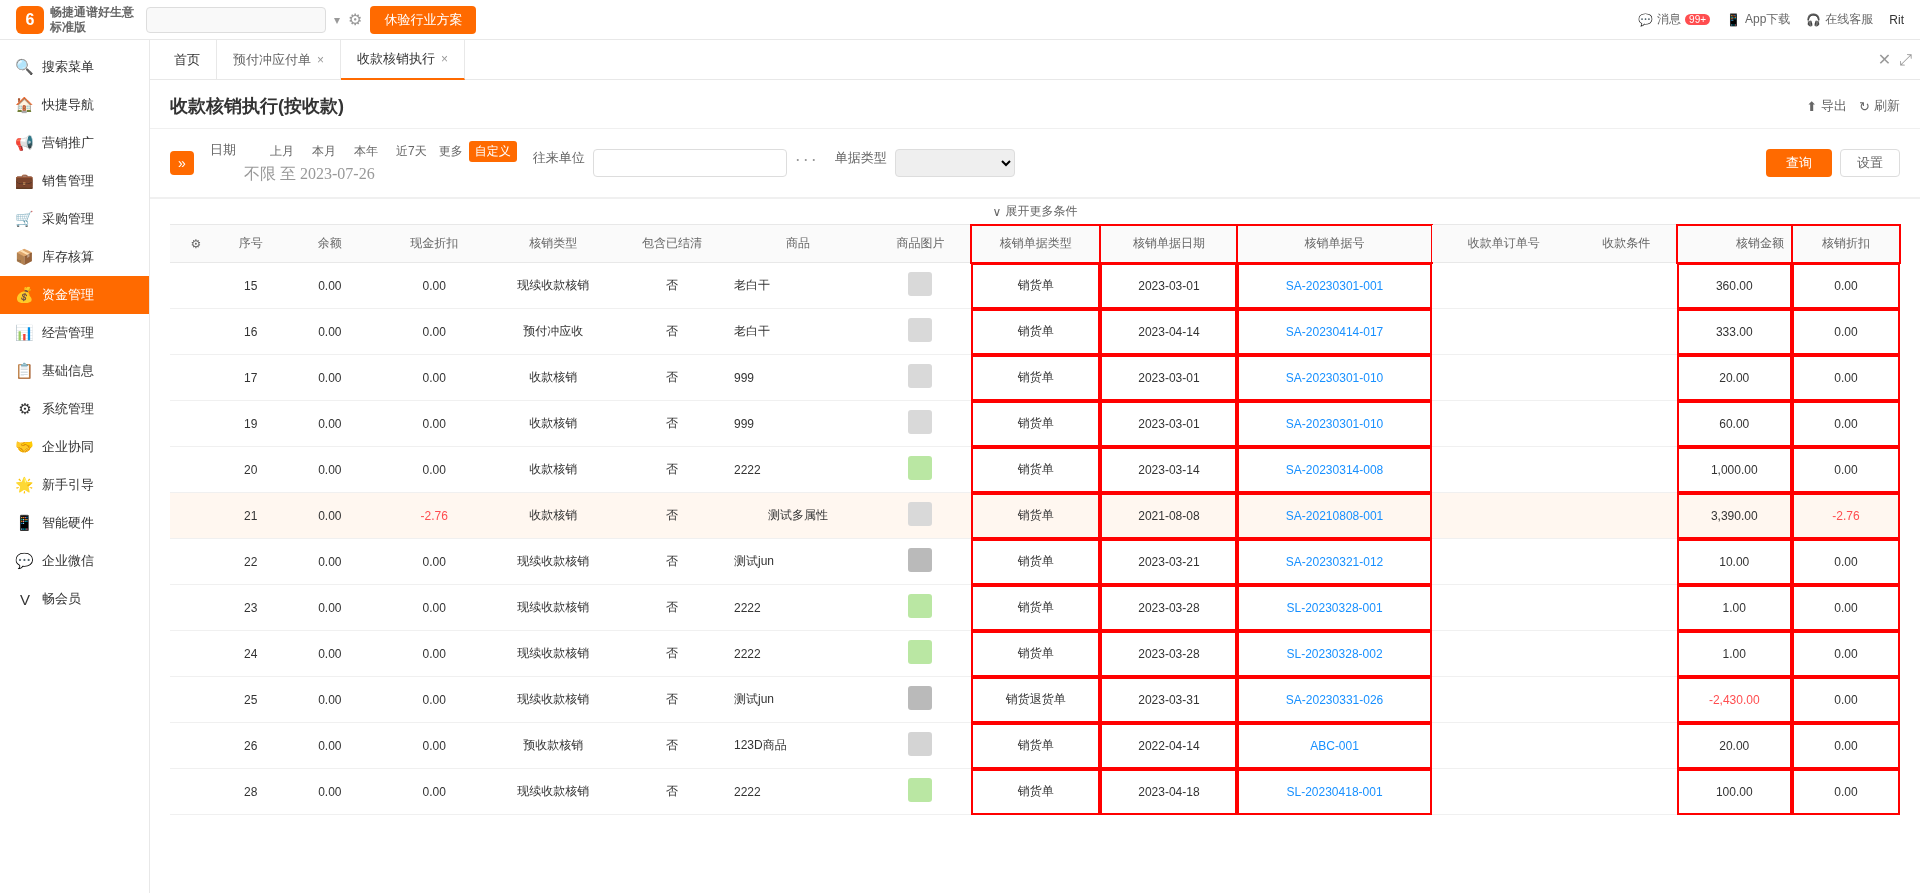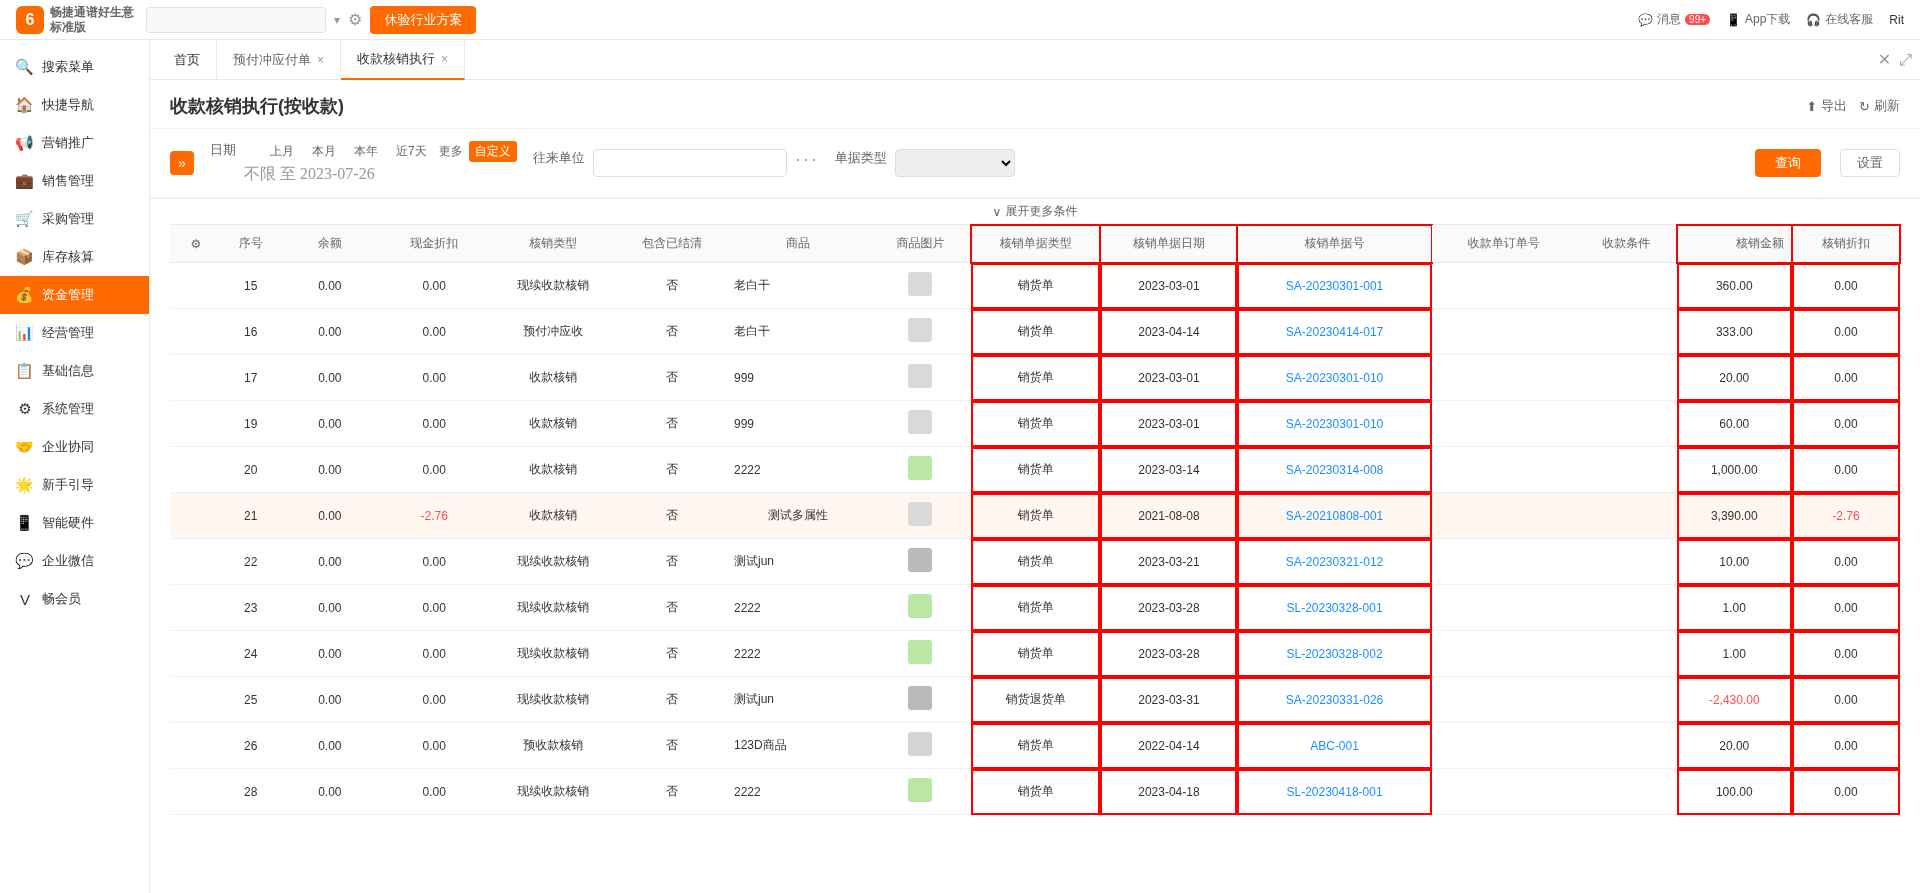--- a/index.html
+++ b/index.html
@@ -56,21 +56,21 @@
     .filter-label { color: #666; font-size: 13px; }
     .filter-date-group { display: flex; flex-direction: column; gap: 2px; }
     .filter-date-top { display: flex; align-items: center; gap: 6px; margin-left: 20px; }
     .date-btn { color: #666; font-size: 12px; cursor: pointer; padding: 2px 6px; }
     .date-btn.active { color: #fff; background: #ff6a00; border-radius: 3px; }
     .date-more { color: #666; font-size: 12px; cursor: pointer; }
     .filter-date-range { font-size: 16px; color: #999; font-family: Liberation Serif, serif; }
     .filter-input { height: 28px; border: 1px solid #ddd; border-radius: 4px; padding: 0 8px; font-size: 13px; min-width: 160px; }
     .filter-select { height: 28px; border: 1px solid #ddd; border-radius: 4px; padding: 0 8px; font-size: 13px; min-width: 120px; }
     .filter-dots { color: #999; font-size: 18px; letter-spacing: 2px; }
-    .filter-actions { margin-left: auto; display: flex; gap: 19px; }
+    .filter-actions { margin-left: auto; display: flex; gap: 8px; }
     .btn-query { background: #ff6a00; color: #fff; border: none; padding: 5px 20px; border-radius: 4px; cursor: pointer; font-size: 13px; }
     .btn-settings { background: #fff; color: #666; border: 1px solid #ddd; padding: 4px 16px; border-radius: 4px; cursor: pointer; font-size: 13px; }
     .expand-more { width: 100%; text-align: center; padding: 4px; color: #666; font-size: 12px; cursor: pointer; border-top: 1px solid #f0f0f0; display: flex; align-items: center; justify-content: center; gap: 4px; }
 
     
     .table-container { overflow: auto; padding: 0 20px 20px; }
     table { width: 100%; border-collapse: collapse; font-size: 12px; table-layout: fixed; }
     table th { background: #fafafa; color: #666; font-weight: 500; padding: 10px 8px; text-align: center; border-bottom: 1px solid #e8e8e8; border-top: 1px solid #e8e8e8; white-space: nowrap; position: sticky; top: 0; z-index: 10; }
     table td { padding: 9px 8px; text-align: center; border-bottom: 1px solid #f0f0f0; white-space: nowrap; overflow: hidden; text-overflow: ellipsis; }
     table tr.highlighted { background: #fff7f0; }

